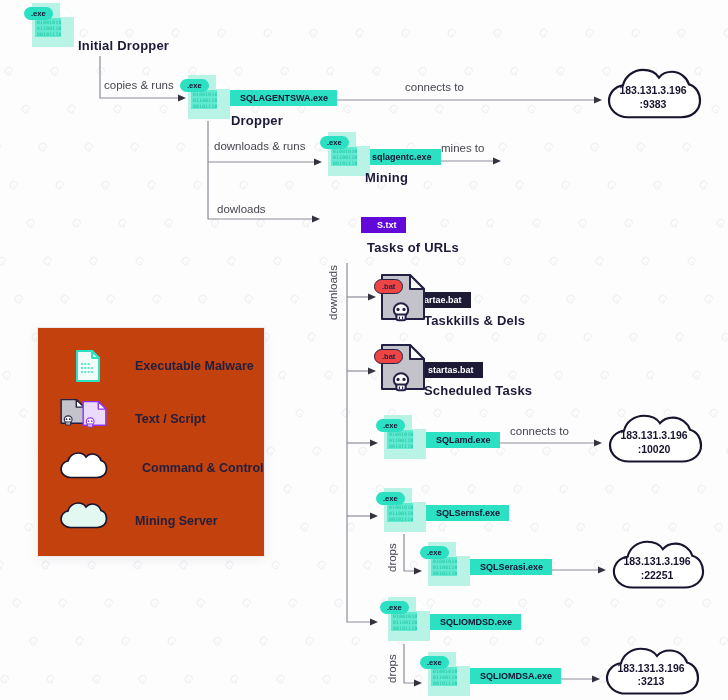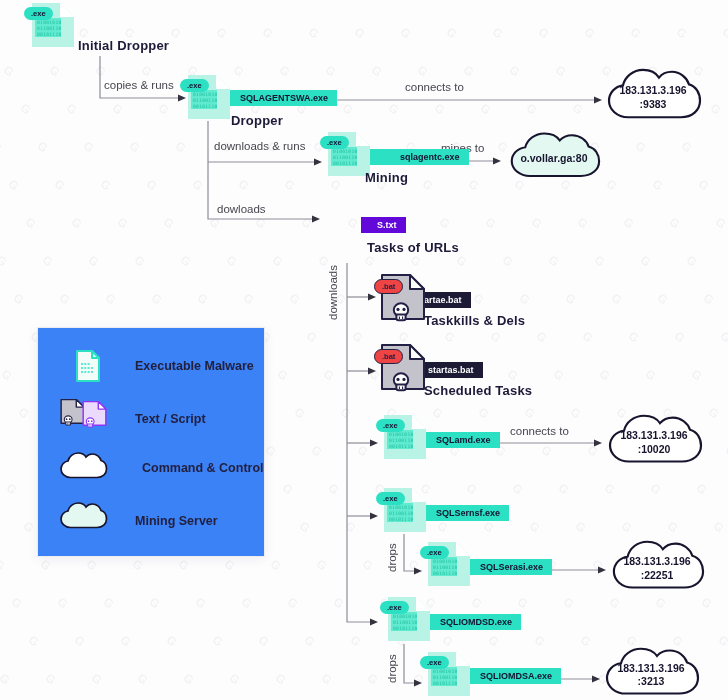--- a/index.html
+++ b/index.html
@@ -27,21 +27,21 @@
   .tag-purple{background:#6209da;color:#ffffff;}
   .title{position:absolute;font-size:13px;font-weight:bold;color:#1d1a39;
        z-index:3;white-space:nowrap;letter-spacing:.2px;}
   .edge-label{position:absolute;font-size:11.5px;color:#47464f;z-index:2;white-space:nowrap;}
   .edge-label.vert{writing-mode:vertical-rl;transform:rotate(180deg);}
   .cloud{position:absolute;z-index:3;}
   .cloud svg{position:absolute;inset:0;}
   .cloud-text{position:absolute;inset:0;display:flex;flex-direction:column;align-items:center;
        justify-content:center;padding-top:5px;font-size:10.5px;font-weight:bold;color:#17142e;
        line-height:1.25;z-index:1;}
-  #legend{position:absolute;left:37px;top:327px;width:226px;height:228px;background:#3b82f6;
+  #legend{position:absolute;left:37px;top:327px;width:226px;height:228px;background:#c2410c;
        border:1px solid #ebebf2;box-shadow:0 3px 12px rgba(20,18,50,.06);z-index:3;}
   .legend-label{position:absolute;font-size:12.5px;font-weight:bold;color:#23203f;white-space:nowrap;}
   .defs-hidden{position:absolute;width:0;height:0;overflow:hidden;}
 </style>
 </head>
 <body>
 
 <svg class="defs-hidden" aria-hidden="true">
   <defs>
     <g id="page">
@@ -431,21 +431,21 @@
       <use href="#page" style="--body:#b9f3e6;--fold:#ffffff"></use>
       <rect x="5" y="16" width="26" height="19" style="fill:#60ead0"></rect>
     </svg>
     <div class="binary">01001010
 01100110
 00101110</div>
     <div class="badge badge-teal">.exe</div>
   </div>
   <div class="title" style="left:231px;top:113px">Dropper</div>
 
-  <div class="tag tag-teal" style="left:370px;top:149px">sqlagentc.exe</div>
+  <div class="tag tag-teal" style="left:342px;top:149px">sqlagentc.exe</div>
   <div class="node" style="left:326px;top:131px">
     <svg width="46" height="46" viewBox="0 0 46 46">
       <use href="#page" style="--body:#b9f3e6;--fold:#ffffff"></use>
       <rect x="5" y="16" width="26" height="19" style="fill:#60ead0"></rect>
     </svg>
     <div class="binary">01001010
 01100110
 00101110</div>
     <div class="badge badge-teal">.exe</div>
   </div>
@@ -537,29 +537,20 @@
   <div class="cloud" style="left:603px;top:66px;width:100px;height:58px">
     <svg viewBox="0 0 100 60" width="100" height="58" preserveAspectRatio="none">
       <path d="M78 53 H25 C14 53 6 45 6 36 C6 28 12 21 20 20 C22 11 30 4 40 4 C47 4 53 7 56 12 C59 8 64 6 69 6 C77 6 84 12 86 19 C93 21 97 28 97 36 C97 46 89 53 78 53 Z" fill="#ffffff" stroke="#17142e" stroke-width="2.2"></path>
     </svg>
     <div class="cloud-text">
       <span>183.131.3.196</span>
       <span>:9383</span>
     </div>
   </div>
 
-  <div class="cloud" style="left:506px;top:130px;width:96px;height:52px">
-    <svg viewBox="0 0 100 60" width="96" height="52" preserveAspectRatio="none">
-      <path d="M78 53 H25 C14 53 6 45 6 36 C6 28 12 21 20 20 C22 11 30 4 40 4 C47 4 53 7 56 12 C59 8 64 6 69 6 C77 6 84 12 86 19 C93 21 97 28 97 36 C97 46 89 53 78 53 Z" fill="#e2f8f1" stroke="#17142e" stroke-width="2.2"></path>
-    </svg>
-    <div class="cloud-text">
-      <span>o.vollar.ga:80</span>
-      <span></span>
-    </div>
-  </div>
 
   <div class="cloud" style="left:604px;top:412px;width:100px;height:56px">
     <svg viewBox="0 0 100 60" width="100" height="56" preserveAspectRatio="none">
       <path d="M78 53 H25 C14 53 6 45 6 36 C6 28 12 21 20 20 C22 11 30 4 40 4 C47 4 53 7 56 12 C59 8 64 6 69 6 C77 6 84 12 86 19 C93 21 97 28 97 36 C97 46 89 53 78 53 Z" fill="#ffffff" stroke="#17142e" stroke-width="2.2"></path>
     </svg>
     <div class="cloud-text">
       <span>183.131.3.196</span>
       <span>:10020</span>
     </div>
   </div>

